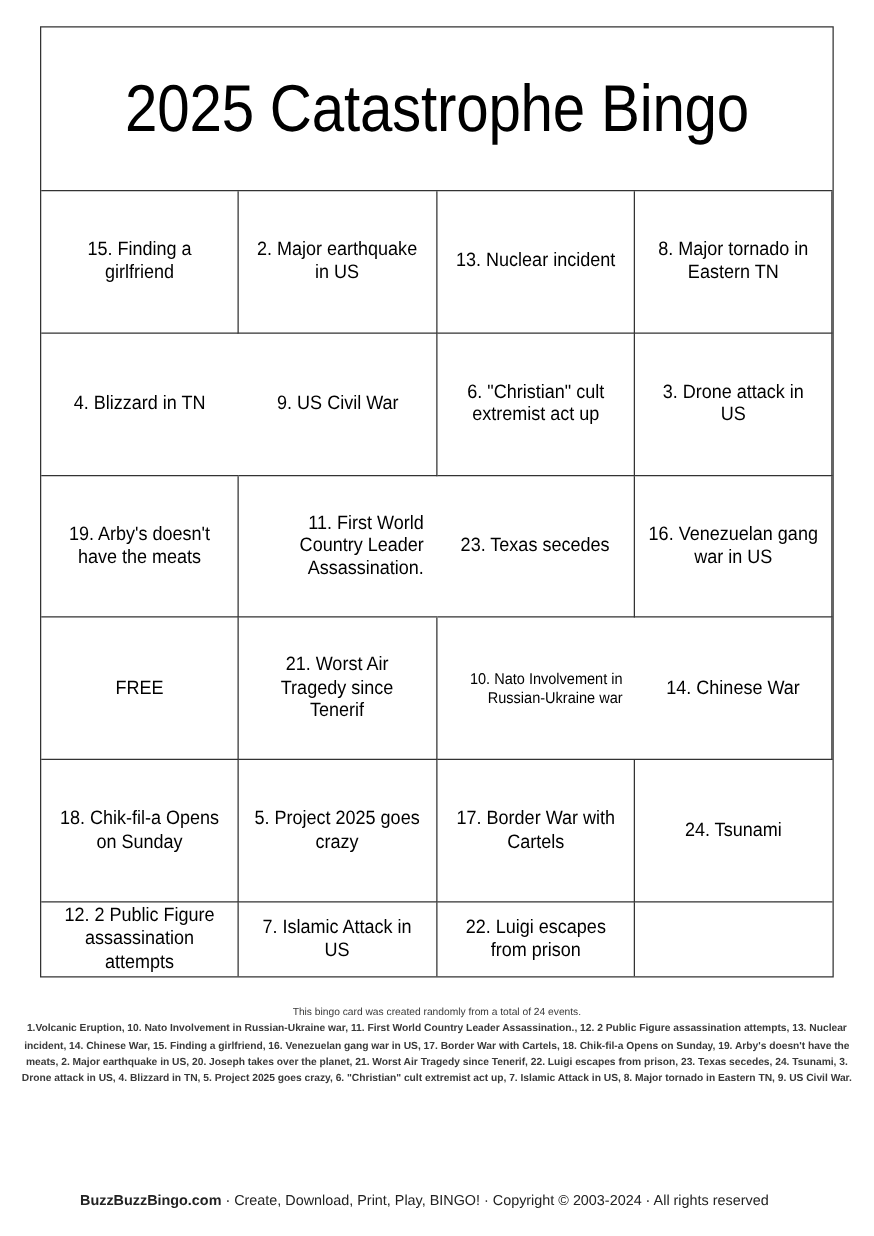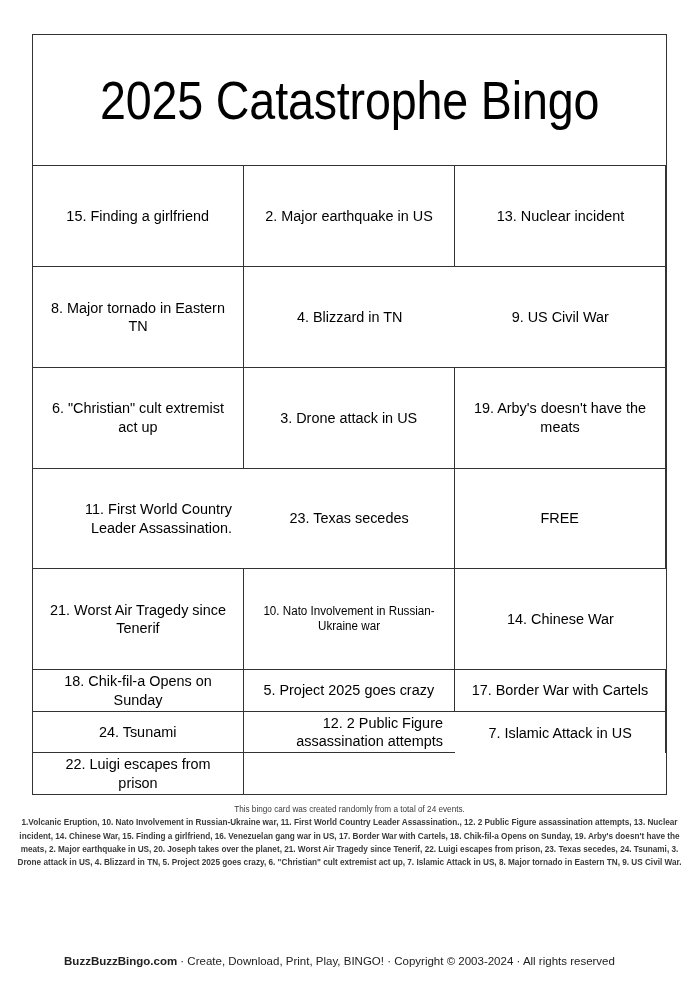--- a/index.html
+++ b/index.html
@@ -11,21 +11,21 @@
     width: 699px;
     height: 989px;
     position: relative;
     font-family: "Liberation Sans", sans-serif;
     -webkit-font-smoothing: antialiased;
   }
 
   #card {
     position: absolute;
     left: 32px;
-    top: 34px;
+    top: 21px;
     width: 635px;
     height: 761px;
     box-sizing: border-box;
     border: 1px solid #333333;
     background: #ffffff;
     display: flex;
     flex-direction: column;
   }
 
   #title-band {
@@ -45,21 +45,21 @@
     font-weight: normal;
     white-space: nowrap;
     transform: scaleX(0.88);
     transform-origin: center;
     letter-spacing: -0.2px;
   }
 
   #grid {
     flex: 1;
     display: grid;
-    grid-template-columns: repeat(3, 1fr);
+    grid-template-columns: repeat(4, 1fr);
     grid-template-rows: repeat(5, 1fr);
   }
 
   .cell {
     box-sizing: border-box;
     border-right: 1px solid #333333;
     border-bottom: 1px solid #333333;
     display: flex;
     align-items: center;
     justify-content: center;
@@ -146,20 +146,23 @@
         <span class="cell-text">19. Arby's doesn't have the meats</span>
       </div>
     <div class="cell">
         <span class="cell-text">11. First World Country Leader Assassination.</span>
       </div>
 
     <div class="cell">
         <span class="cell-text">23. Texas secedes</span>
       </div>
     <div class="cell">
+        <span class="cell-text">16. Venezuelan gang war in US</span>
+      </div>
+    <div class="cell">
         <span class="cell-text">FREE</span>
       </div>
     <div class="cell">
         <span class="cell-text">21. Worst Air Tragedy since Tenerif</span>
       </div>
     <div class="cell">
         <span class="cell-text small">10. Nato Involvement in Russian-Ukraine war</span>
       </div>
 
     <div class="cell">

